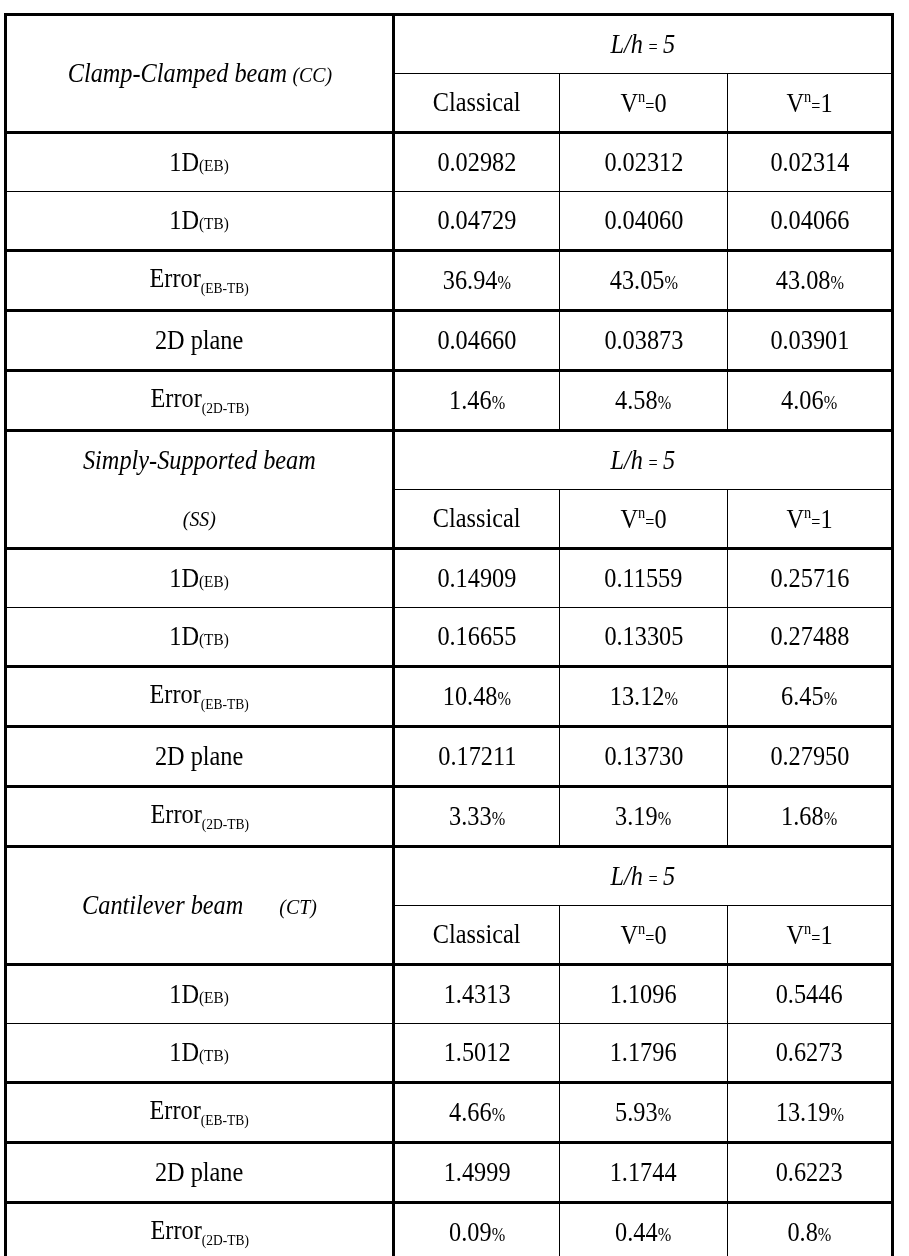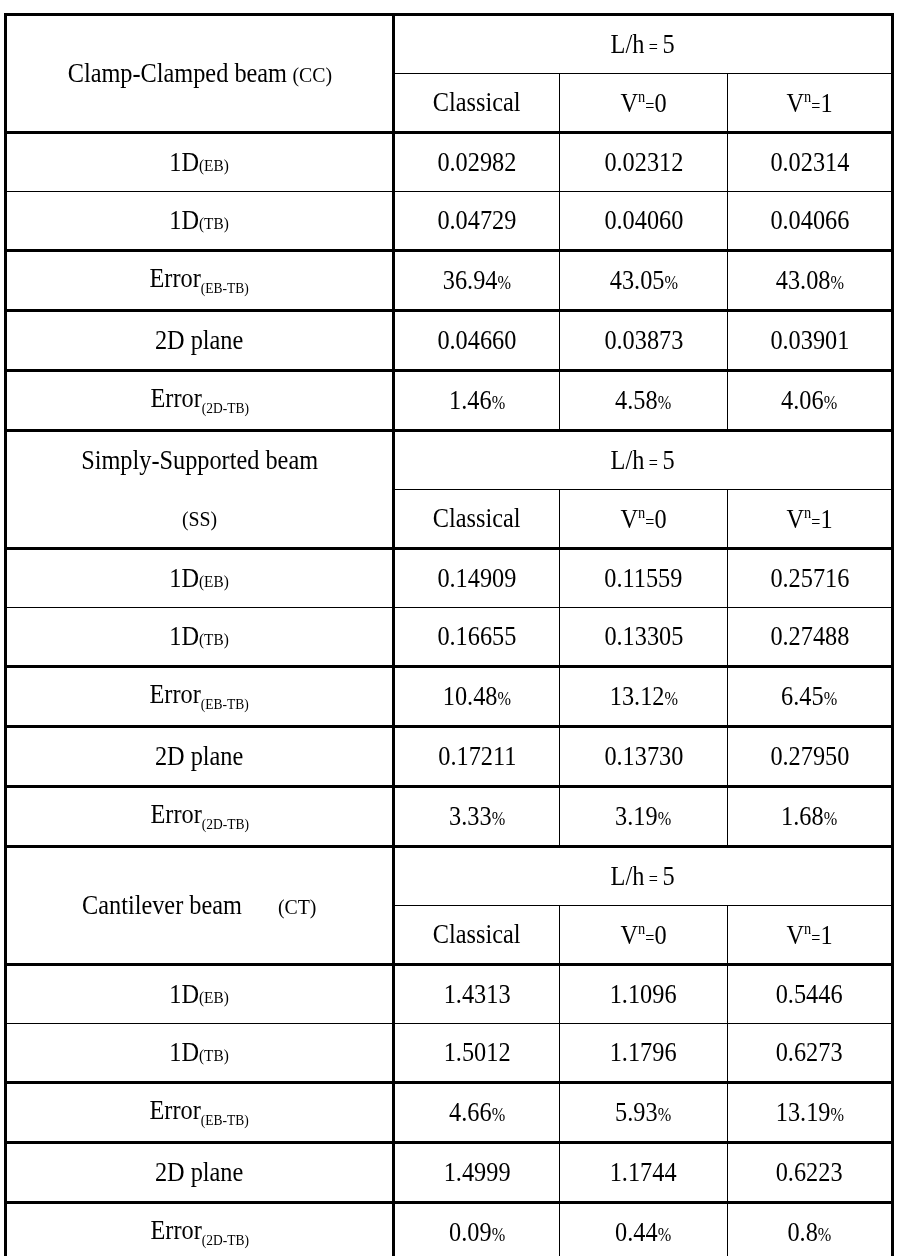--- a/index.html
+++ b/index.html
@@ -16,21 +16,21 @@
   }
   table.beam-table td { transform: none; }
   .txt { display: inline-block; transform: scaleX(0.9); transform-origin: center; }
   col.c0 { width: 388px; }
   col.c1 { width: 166px; }
   col.c2 { width: 168px; }
   col.c3 { width: 165px; }
   
   td.bl { border-left: 3px solid #000 !important; }
   td.br { border-right: 3px solid #000 !important; }
-  td.bt { border-top: 3px solid #000 !important; }
+  td.bt { border-top: 3px solid #000 !important; font-style: italic; }
   td.bb { border-bottom: 3px solid #000 !important; }
   .small { font-size: 17px; }
   .sub { font-size: 15px; vertical-align: -6px; }
   .sup { font-size: 16px; vertical-align: 10px; }
   .eq { font-size: 18px; }
   .pct { font-size: 18px; }
   .section-title { line-height: 1.25; }
 </style>
 </head>
 <body>

